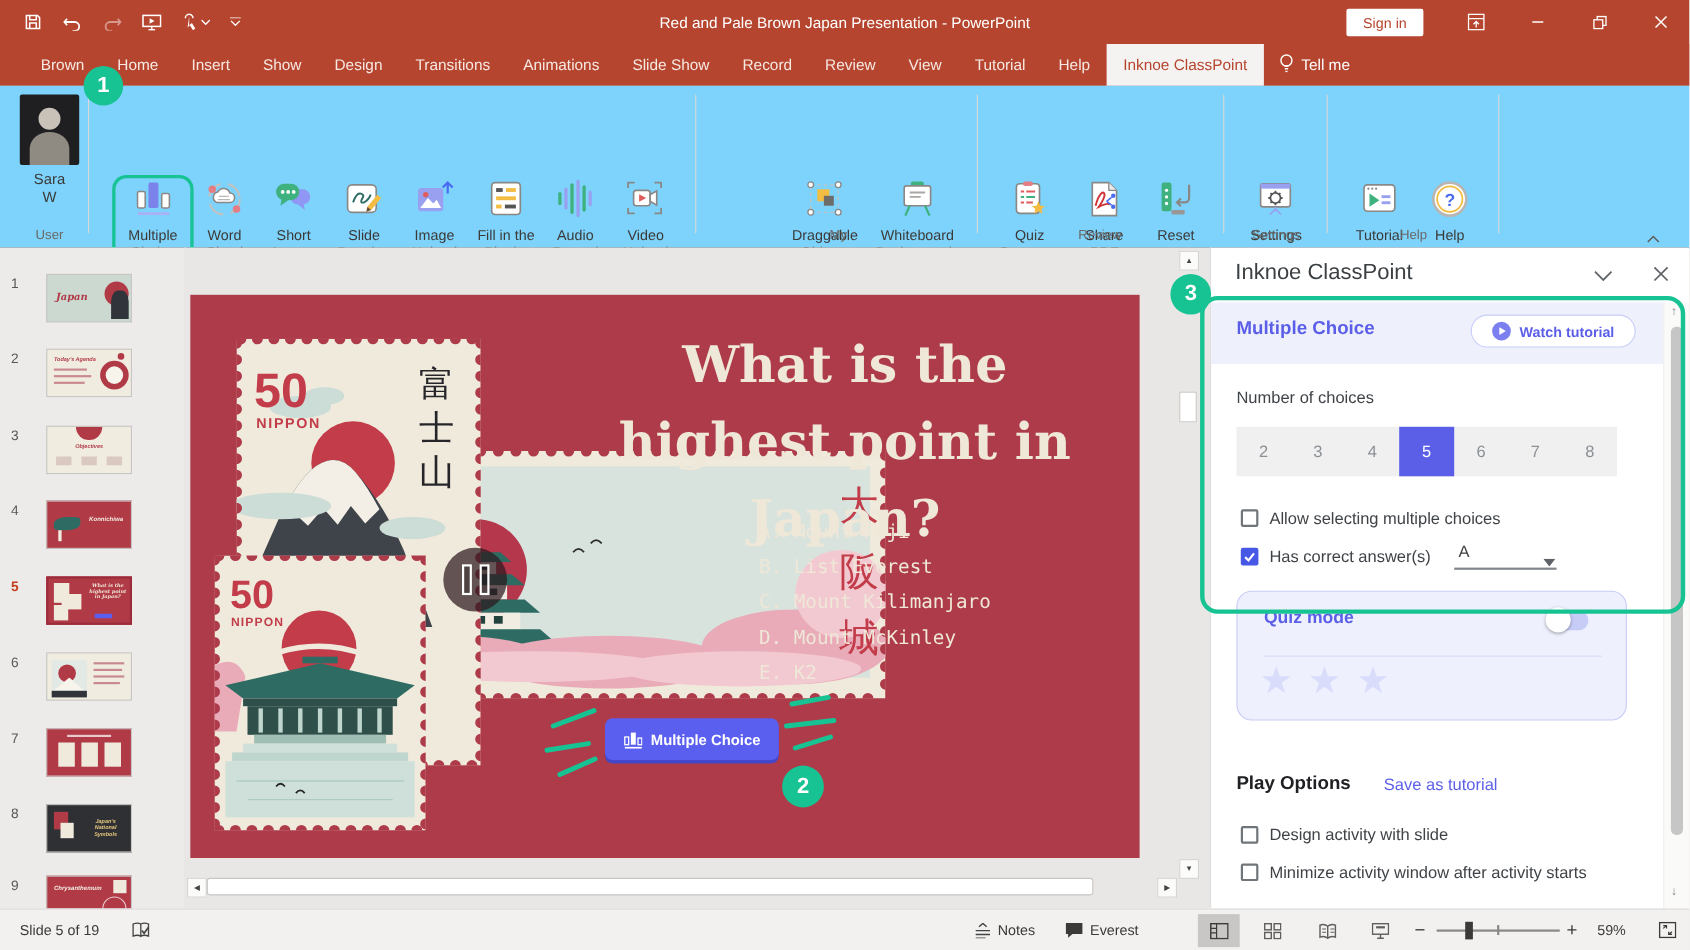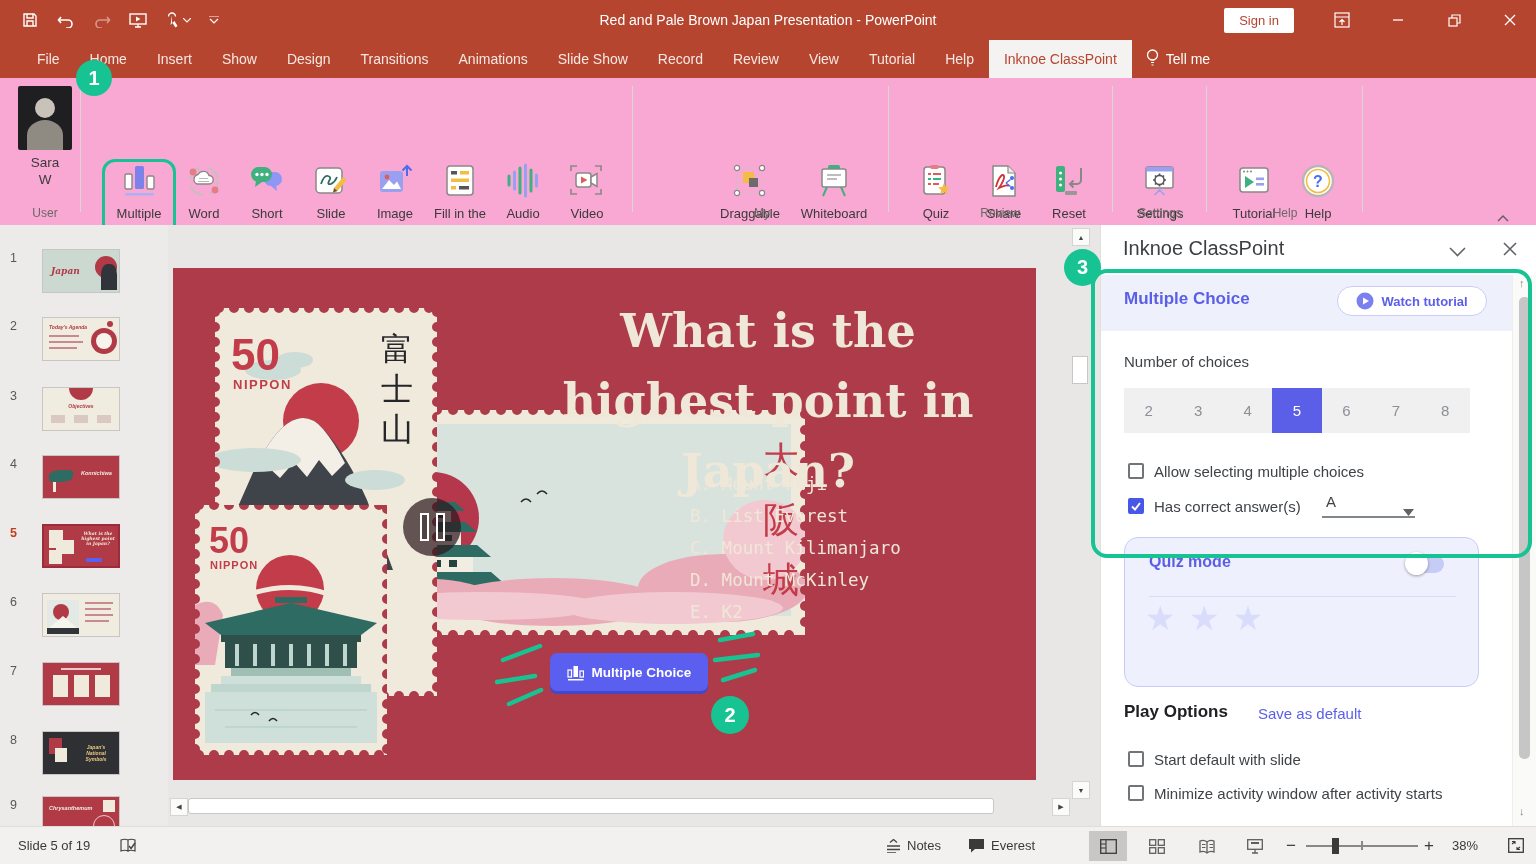--- a/index.html
+++ b/index.html
@@ -12,21 +12,21 @@
   .apptitle{position:absolute;left:0;top:0;width:100%;height:40px;line-height:40px;text-align:center;color:#fff;font-size:14px;pointer-events:none;}
   .signin{position:absolute;left:1224px;top:8px;width:70px;height:25px;background:#fff;color:#B5452E;
           font-size:13px;display:flex;align-items:center;justify-content:center;border-radius:2px;cursor:pointer;}
   .winbtn{position:absolute;top:0px;width:44px;height:40px;display:flex;align-items:center;justify-content:center;cursor:pointer;}
   
   .tabrow{position:absolute;left:0;top:40px;width:1536px;height:38px;background:#B5452E;display:flex;align-items:stretch;padding-left:22px;}
   .rtab{color:#F7E8E3;font-size:14px;padding:0 15px;display:flex;align-items:center;cursor:pointer;white-space:nowrap;}
   .rtab.active{background:#F5F3F2;color:#B5452E;}
   .tellme{display:flex;align-items:center;gap:7px;color:#fff;font-size:14px;padding:0 14px;cursor:pointer;}
   
-  .ribbon{position:absolute;left:0;top:78px;width:1536px;height:147px;background:#f9a8d4;border-bottom:1px solid #404040;}
+  .ribbon{position:absolute;left:0;top:78px;width:1536px;height:147px;background:#7dd3fc;border-bottom:1px solid #404040;}
   .rdiv{position:absolute;top:8px;width:1px;height:126px;background:#DAD8D6;}
   .rbtn{position:absolute;top:84px;height:104px;display:flex;flex-direction:column;align-items:center;cursor:pointer;}
   .rbtn .ric{height:40px;display:flex;align-items:flex-start;justify-content:center;}
   .rbtn .rlb{font-size:13px;line-height:16px;color:#3B3A39;text-align:center;margin-top:4px;}
   .glabel{position:absolute;top:128px;font-size:12px;color:#6A6866;text-align:center;}
   .hl{box-shadow:0 0 0 3px #17C392;border-radius:10px;}
   
   .workspace{position:absolute;left:0;top:225px;width:1536px;height:601px;}
   .thumbs{position:absolute;left:0;top:0;width:168px;height:601px;background:#ECEBEA;border-right:1px solid #DEDCDB;overflow:hidden;}
   .tnum{position:absolute;left:10px;width:18px;font-size:12.5px;color:#5A5856;text-align:left;}
@@ -38,21 +38,21 @@
         font-size:7px;color:#444;cursor:pointer;}
   
   .panel{position:absolute;left:1100px;top:0;width:436px;height:601px;background:#FFFFFF;border-left:1px solid #E1DFDD;box-sizing:border-box;}
   .p-strip{position:absolute;left:0;top:50px;width:411px;height:56px;background:#EEF0FC;}
   .seg{display:flex;width:346px;height:45px;background:#F1F0F0;}
   .seg div{flex:1;display:flex;align-items:center;justify-content:center;font-size:15px;color:#8A9096;cursor:pointer;}
   .seg div.on{background:#5B5FE8;color:#fff;}
   .cb{width:16px;height:16px;border:2px solid #70757A;border-radius:2px;background:#fff;box-sizing:border-box;cursor:pointer;}
   .cb.on{border:none;background:#4757E6;display:flex;align-items:center;justify-content:center;}
   .plabel{font-size:15px;color:#3F4347;}
-  .qcard{position:absolute;left:23px;top:312px;width:355px;height:150px;background:#EEF0FD;border:1px solid #C7CCF6;border-radius:14px;box-sizing:border-box;}
+  .qcard{position:absolute;left:23px;top:312px;width:355px;height:118px;background:#EEF0FD;border:1px solid #C7CCF6;border-radius:14px;box-sizing:border-box;}
   .toggle{position:absolute;width:36px;height:18px;border-radius:9px;background:#C7CCF6;cursor:pointer;}
   .knob{position:absolute;left:-3px;top:-3px;width:23px;height:23px;border-radius:50%;background:#fff;box-shadow:0 1px 3px rgba(0,0,0,.35);}
   
   .anncirc{position:absolute;background:#17C392;border-radius:50%;color:#fff;font-weight:bold;display:flex;align-items:center;justify-content:center;z-index:60;}
   .annrect{position:absolute;border:4px solid #17C392;border-radius:16px;z-index:55;pointer-events:none;box-sizing:border-box;}
   
   .statusbar{position:absolute;left:0;top:826px;width:1536px;height:38px;background:#F2F1F0;border-top:1px solid #DFDDDC;box-sizing:border-box;font-size:13px;color:#3B3A39;}
   .sitem{position:absolute;top:0;height:37px;display:flex;align-items:center;gap:6px;cursor:pointer;}
   .viewbtn{position:absolute;top:4px;width:38px;height:30px;display:flex;align-items:center;justify-content:center;cursor:pointer;}
   .viewbtn.on{background:#C9C7C5;}
@@ -132,21 +132,21 @@
         </svg>
     </div>
     <div class="winbtn" style="left:1488px">
       <svg width="12" height="12">
           <path d="M1 1 L11 11 M11 1 L1 11" stroke="#fff" stroke-width="1.3"></path>
         </svg>
     </div>
   </div>
 
   <div class="tabrow">
-    <div class="rtab">File</div>
+    <div class="rtab">Brown</div>
     <div class="rtab">Home</div>
     <div class="rtab">Insert</div>
     <div class="rtab">Show</div>
     <div class="rtab">Design</div>
     <div class="rtab">Transitions</div>
     <div class="rtab">Animations</div>
     <div class="rtab">Slide Show</div>
     <div class="rtab">Record</div>
     <div class="rtab">Review</div>
     <div class="rtab">View</div>
@@ -734,24 +734,24 @@
       <div class="qcard">
         <div class="abs" style="left:24px;top:15px;font-size:16px;font-weight:bold;color:#5B5FE8">Quiz mode</div>
         <div class="toggle" style="left:283px;top:17px">
           <div class="knob"></div>
         </div>
         <div class="abs" style="left:24px;top:58px;width:307px;height:1px;background:#D7DAF8"></div>
         <div class="abs" style="left:20px;top:60px;font-size:34px;letter-spacing:2px;color:#D9DDFB">★ ★ ★</div>
       </div>
 
       <div class="abs" style="left:23px;top:477px;font-size:17px;font-weight:bold;color:#202124">Play Options</div>
-      <div class="abs" style="left:157px;top:480px;font-size:15px;color:#5B5FE8;cursor:pointer">Save as default</div>
+      <div class="abs" style="left:157px;top:480px;font-size:15px;color:#5B5FE8;cursor:pointer">Save as tutorial</div>
 
       <div class="abs cb" style="left:27px;top:526px"></div>
-      <div class="abs plabel" style="left:53px;top:526px">Start default with slide</div>
+      <div class="abs plabel" style="left:53px;top:526px">Design activity with slide</div>
 
       <div class="abs cb" style="left:27px;top:560px"></div>
       <div class="abs plabel" style="left:53px;top:560px">Minimize activity window after activity starts</div>
 
       <div class="abs" style="left:411px;top:50px;width:24px;height:551px;background:#FAFAF9;border-left:1px solid #EFEEED">
         <div class="abs" style="left:6px;top:2px;font-size:11px;color:#80868B;cursor:pointer">↑</div>
         <div class="abs" style="left:6px;top:22px;width:11px;height:462px;background:#C6C6C6;border-radius:5px;cursor:pointer"></div>
         <div class="abs" style="left:6px;top:530px;font-size:11px;color:#80868B;cursor:pointer">↓</div>
       </div>
     </div>
@@ -812,21 +812,21 @@
           <rect x="4" y="3" width="8" height="2" fill="#605E5C"></rect>
           <path d="M8 10.5 v3.5 M5 14 h6" stroke="#605E5C" stroke-width="1.3"></path>
         </svg>
     </div>
 
     <div class="sitem" style="left:1286px;font-size:17px">−</div>
     <div class="abs" style="left:1306px;top:18px;width:112px;height:2px;background:#8A8886"></div>
     <div class="abs" style="left:1361px;top:14px;width:1.5px;height:9px;background:#8A8886"></div>
     <div class="abs" style="left:1332px;top:11px;width:7px;height:16px;background:#3B3A39;cursor:pointer"></div>
     <div class="sitem" style="left:1424px;font-size:17px">+</div>
-    <div class="sitem" style="left:1452px">38%</div>
+    <div class="sitem" style="left:1452px">59%</div>
     <div class="sitem" style="left:1508px">
       <svg width="16" height="15">
           <rect x="0.7" y="0.7" width="14.6" height="13.6" fill="none" stroke="#3B3A39" stroke-width="1.3"></rect>
           <path d="M4 6 L7 3.5 M4 3.5 h3 v2.5 M12 9 L9 11.5 M12 11.5 h-3 v-2.5" fill="none" stroke="#3B3A39" stroke-width="1.1"></path>
         </svg>
     </div>
   </div>
 
 </div>
 

